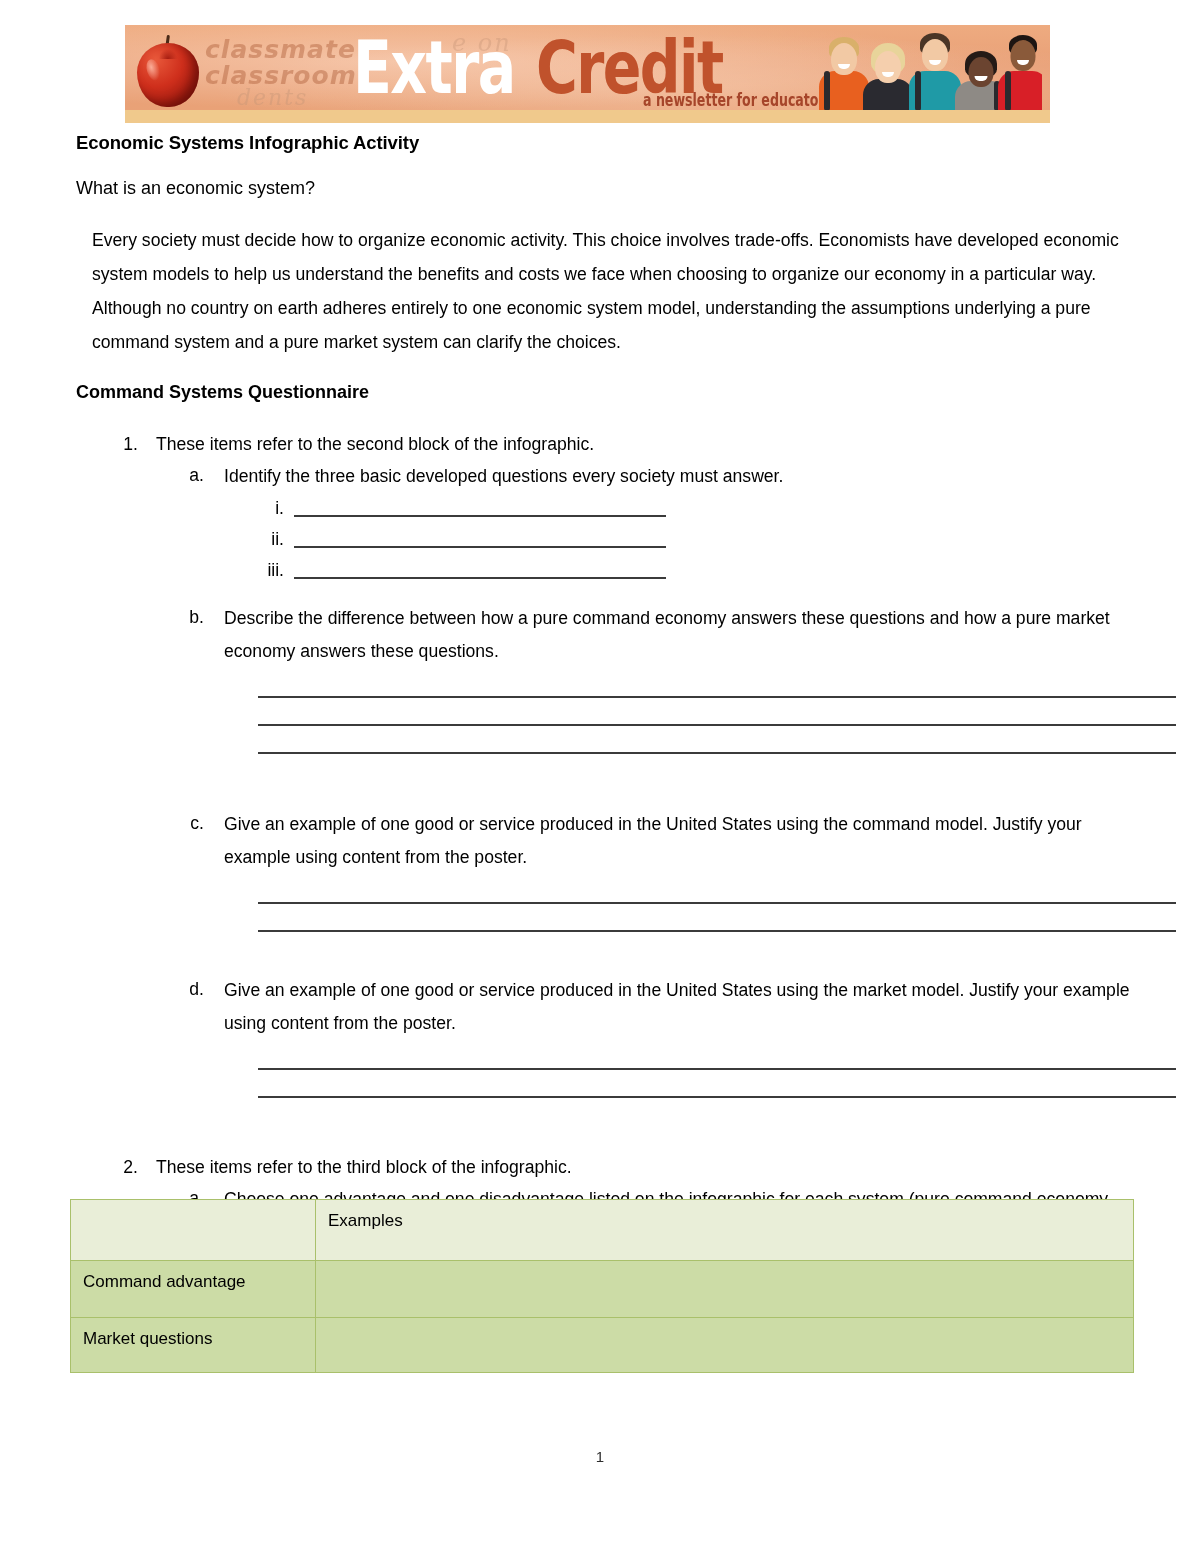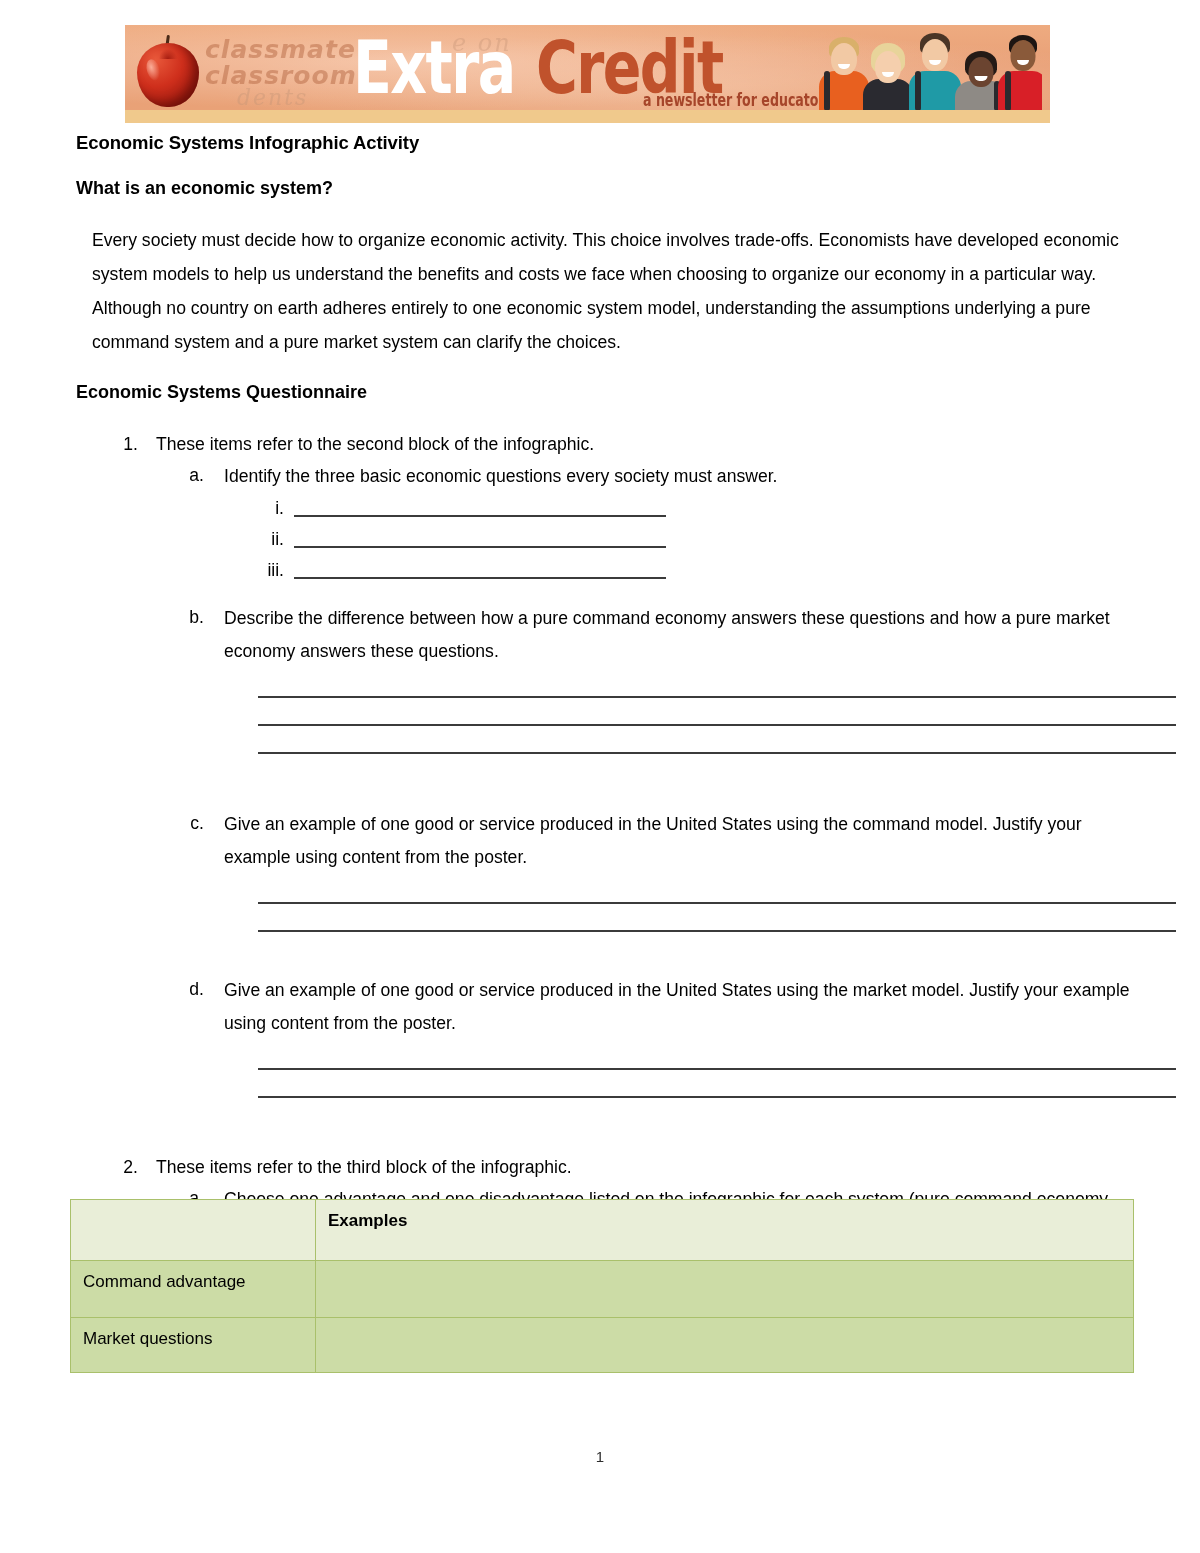--- a/index.html
+++ b/index.html
@@ -175,21 +175,21 @@
   }
 
   .h-title {
     font-size: 18.5px;
     font-weight: bold;
     letter-spacing: -0.1px;
     margin: 0 0 24px 0;
   }
   .h-sub {
     font-size: 18px;
-    font-weight: bold;
+    font-weight: normal;
     margin: 12px 0 24px 0;
   }
   .para {
     font-size: 17.6px;
     line-height: 34px;
     margin: 0 0 23px 16px;
     text-align: left;
   }
   .h-sub2 {
     font-size: 18px;
@@ -256,21 +256,21 @@
     border: 1.6px solid #a9c06b;
     font-size: 17px;
     line-height: 26px;
     padding: 8px 10px 8px 12px;
     vertical-align: top;
   }
   td.col-label { width: 222px; font-weight: normal; }
   tr.light td { background: #e9eed8; }
   tr.dark  td { background: #ccdca6; }
   td.h-empty { background: #e9eed8; }
-  td.h-examples { font-weight: bold; background: #e9eed8; }
+  td.h-examples { font-weight: normal; background: #e9eed8; }
   .r-head td { height: 44px; }
   .r-1 td { height: 40px; }
   .r-2 td { height: 66px; }
   .r-3 td { height: 38px; }
   .r-4 td { height: 38px; }
 
   
   .pagenum {
     position: absolute;
     left: 0; right: 0;
@@ -354,31 +354,31 @@
   <div class="banner-stripe"></div>
 
   <div class="doc">
 
     <div class="h-title">Economic Systems Infographic Activity</div>
 
     <div class="h-sub">What is an economic system?</div>
 
     <div class="para">Every society must decide how to organize economic activity. This choice involves trade-offs. Economists have developed economic system models to help us understand the benefits and costs we face when choosing to organize our economy in a particular way. Although no country on earth adheres entirely to one economic system model, understanding the assumptions underlying a pure command system and a pure market system can clarify the choices.</div>
 
-    <div class="h-sub2">Economic Systems Questionnaire</div>
+    <div class="h-sub2">Command Systems Questionnaire</div>
 
     <div class="lvl1">
       <div class="row">
         <span class="marker m1">1.</span>
         <div class="txt1">These items refer to the second block of the infographic.</div>
       </div>
 
       <div class="row">
         <span class="marker m2">a.</span>
-        <div class="txt2">Identify the three basic economic questions every society must answer.</div>
+        <div class="txt2">Identify the three basic developed questions every society must answer.</div>
       </div>
 
       <div class="row" style="height:31px;">
         <span class="marker m3">i.</span>
         <div class="blank-short" style="top:22px;"></div>
       </div>
       <div class="row" style="height:31px;">
         <span class="marker m3">ii.</span>
         <div class="blank-short" style="top:22px;"></div>
       </div>

